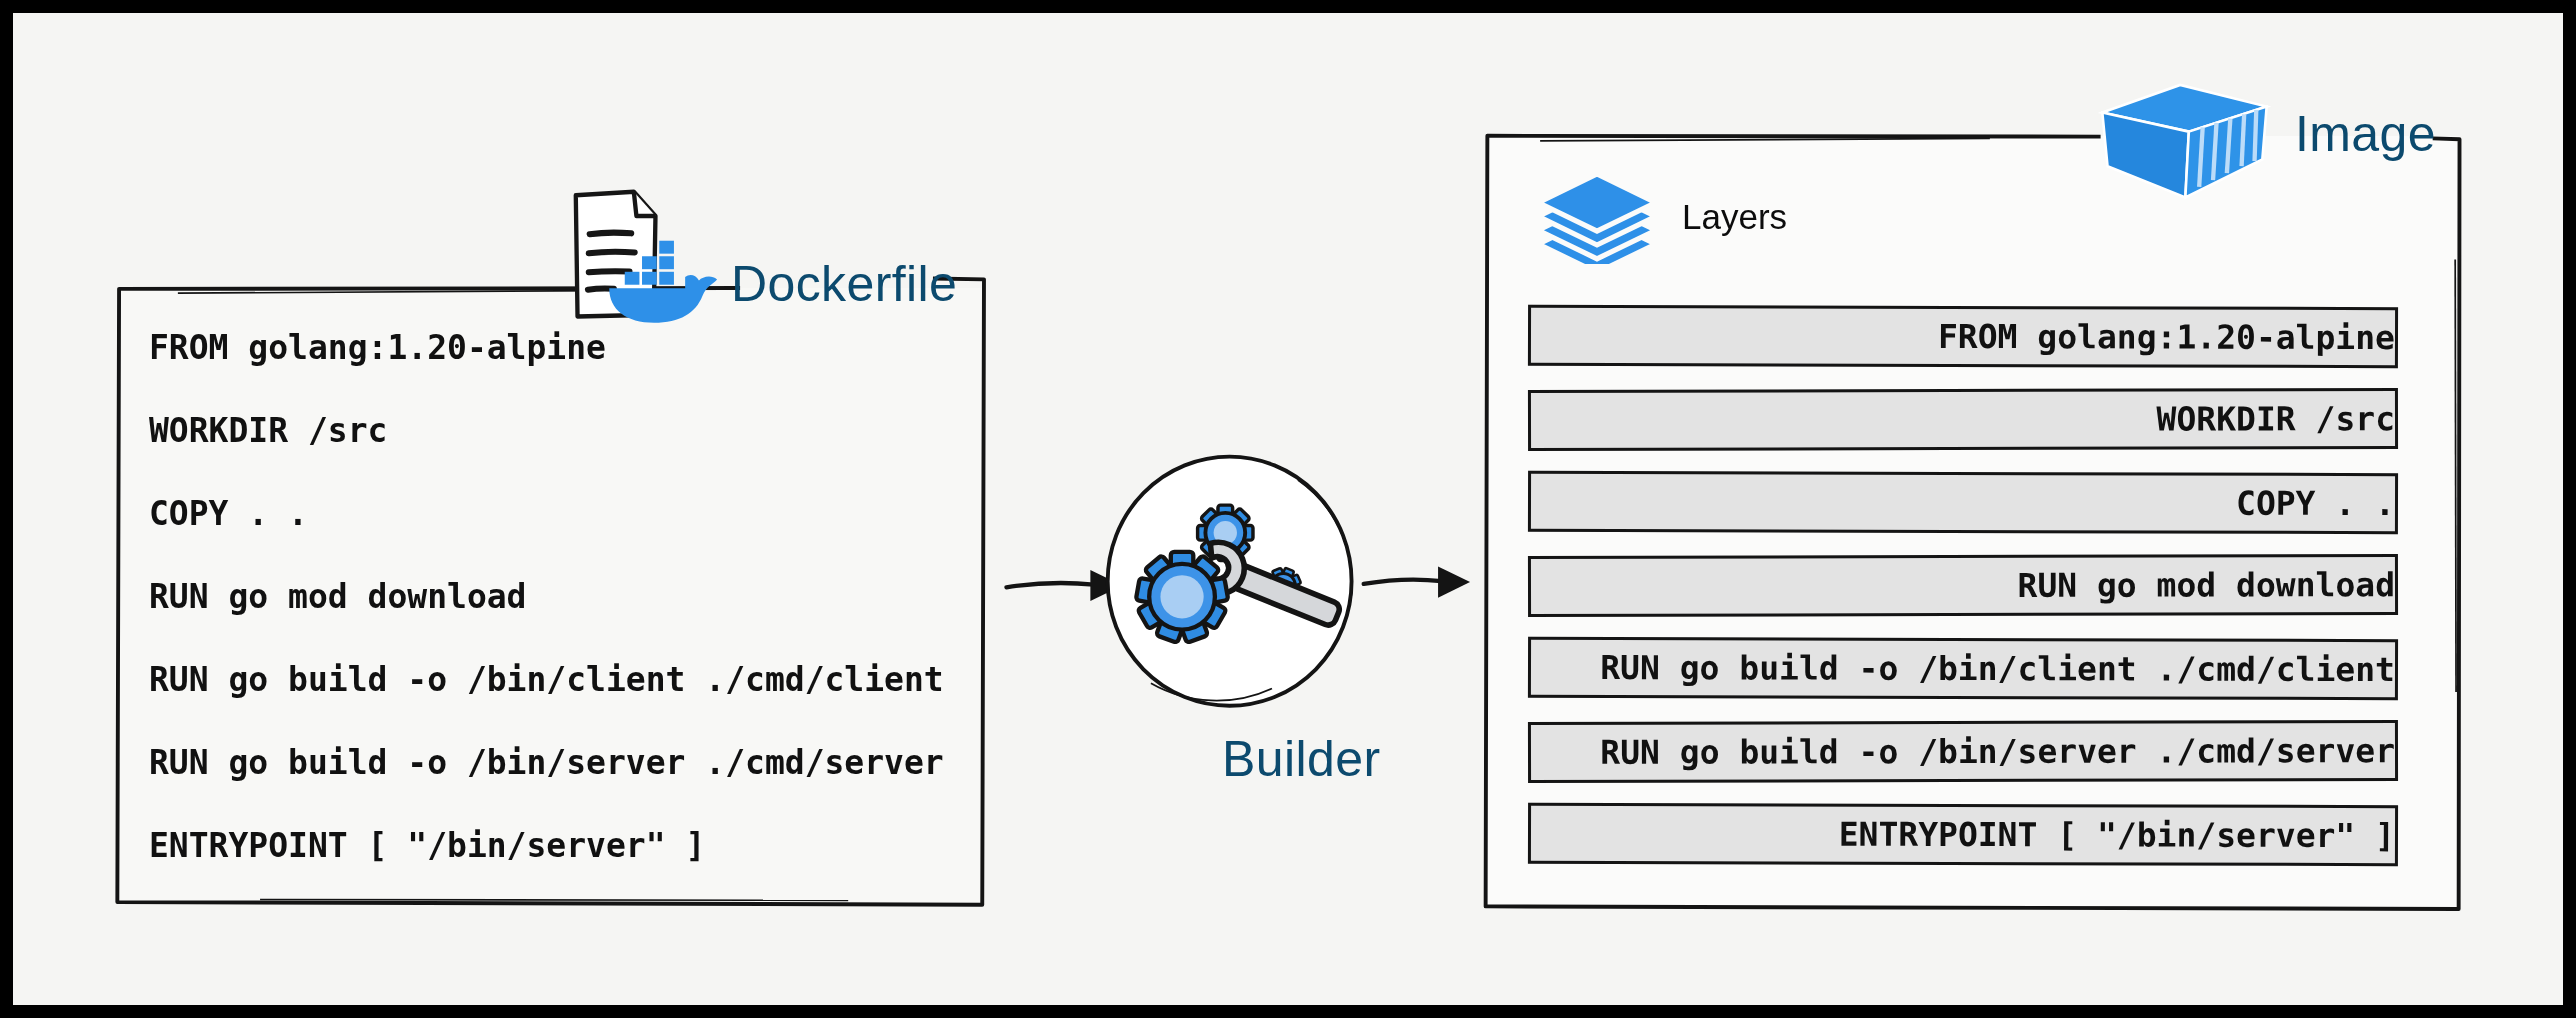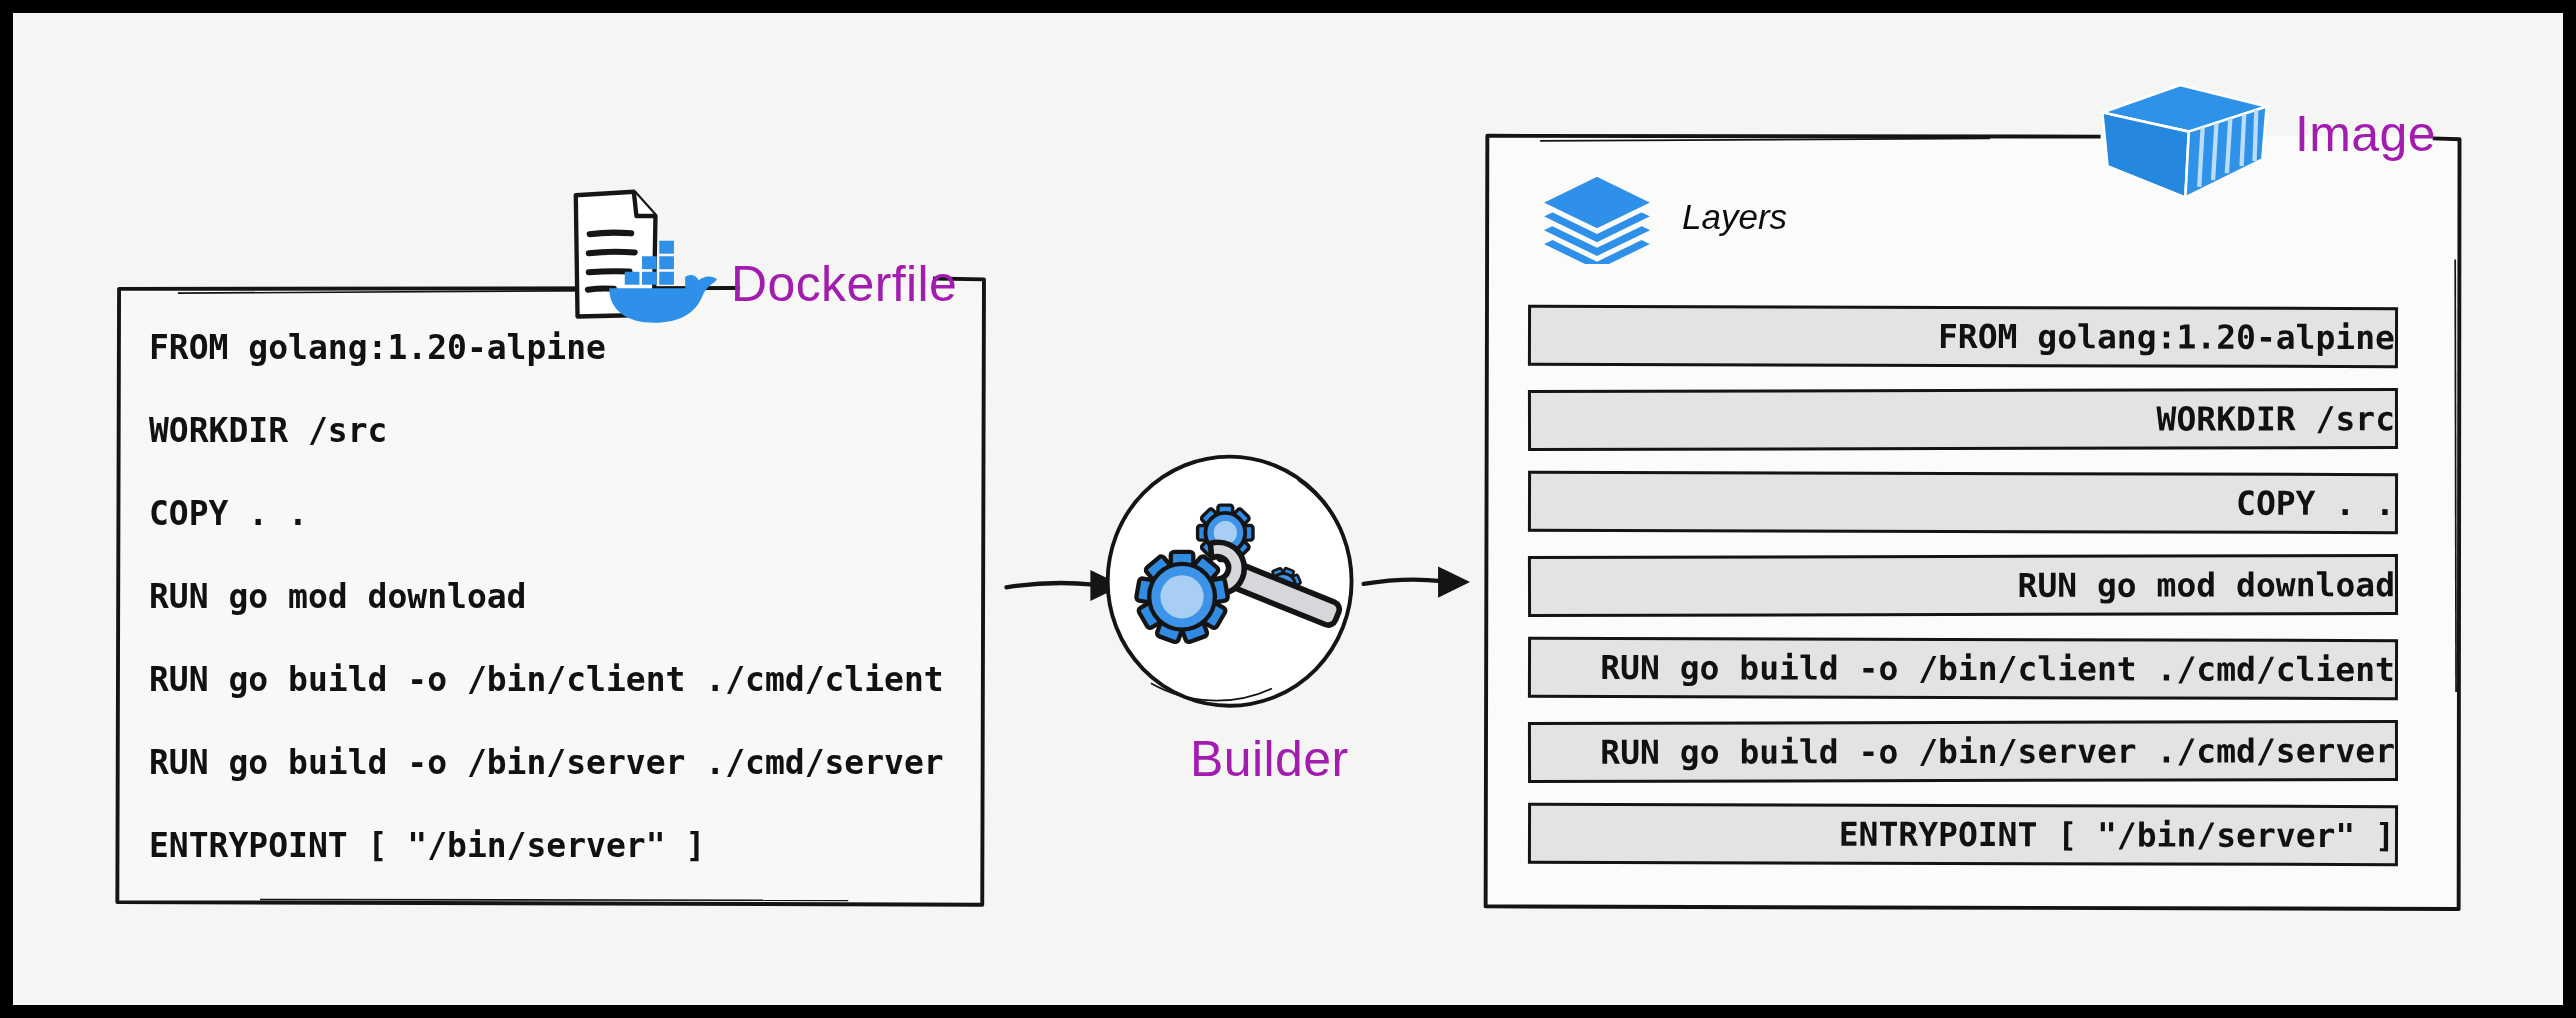--- a/index.html
+++ b/index.html
@@ -45,25 +45,25 @@
   .lrow:nth-of-type(4){top:419px;}
   .lrow:nth-of-type(5){top:502px;}
   .lrow:nth-of-type(6){top:585px;}
   .lrow:nth-of-type(7){top:668px;}
 
   
   .overlay{position:absolute;left:0;top:0;z-index:3;pointer-events:none;}
 
   
   .icon{position:absolute;z-index:4;}
-  .biglabel{position:absolute;z-index:4;font-size:50px;line-height:1.1;letter-spacing:0.4px;color:#a21caf;}
+  .biglabel{position:absolute;z-index:4;font-size:50px;line-height:1.1;letter-spacing:0.4px;color:#0c4a6e;}
   .label-dockerfile{left:731px;top:257px;}
   .label-image{left:2295px;top:107px;}
-  .label-builder{left:1190px;top:732px;text-align:right;}
-  .label-layers{position:absolute;z-index:4;left:1682px;top:197px;font-size:35px;color:#0c0c0c;font-style:italic;}
+  .label-builder{left:1222px;top:732px;text-align:right;}
+  .label-layers{position:absolute;z-index:4;left:1682px;top:197px;font-size:35px;color:#0c0c0c;}
 </style>
 </head>
 <body>
 
 <div class="panel panel-dockerfile">
   <div class="dline">FROM golang:1.20-alpine</div>
   <div class="dline">WORKDIR /src</div>
   <div class="dline">COPY . .</div>
   <div class="dline">RUN go mod download</div>
   <div class="dline">RUN go build -o /bin/client ./cmd/client</div>

